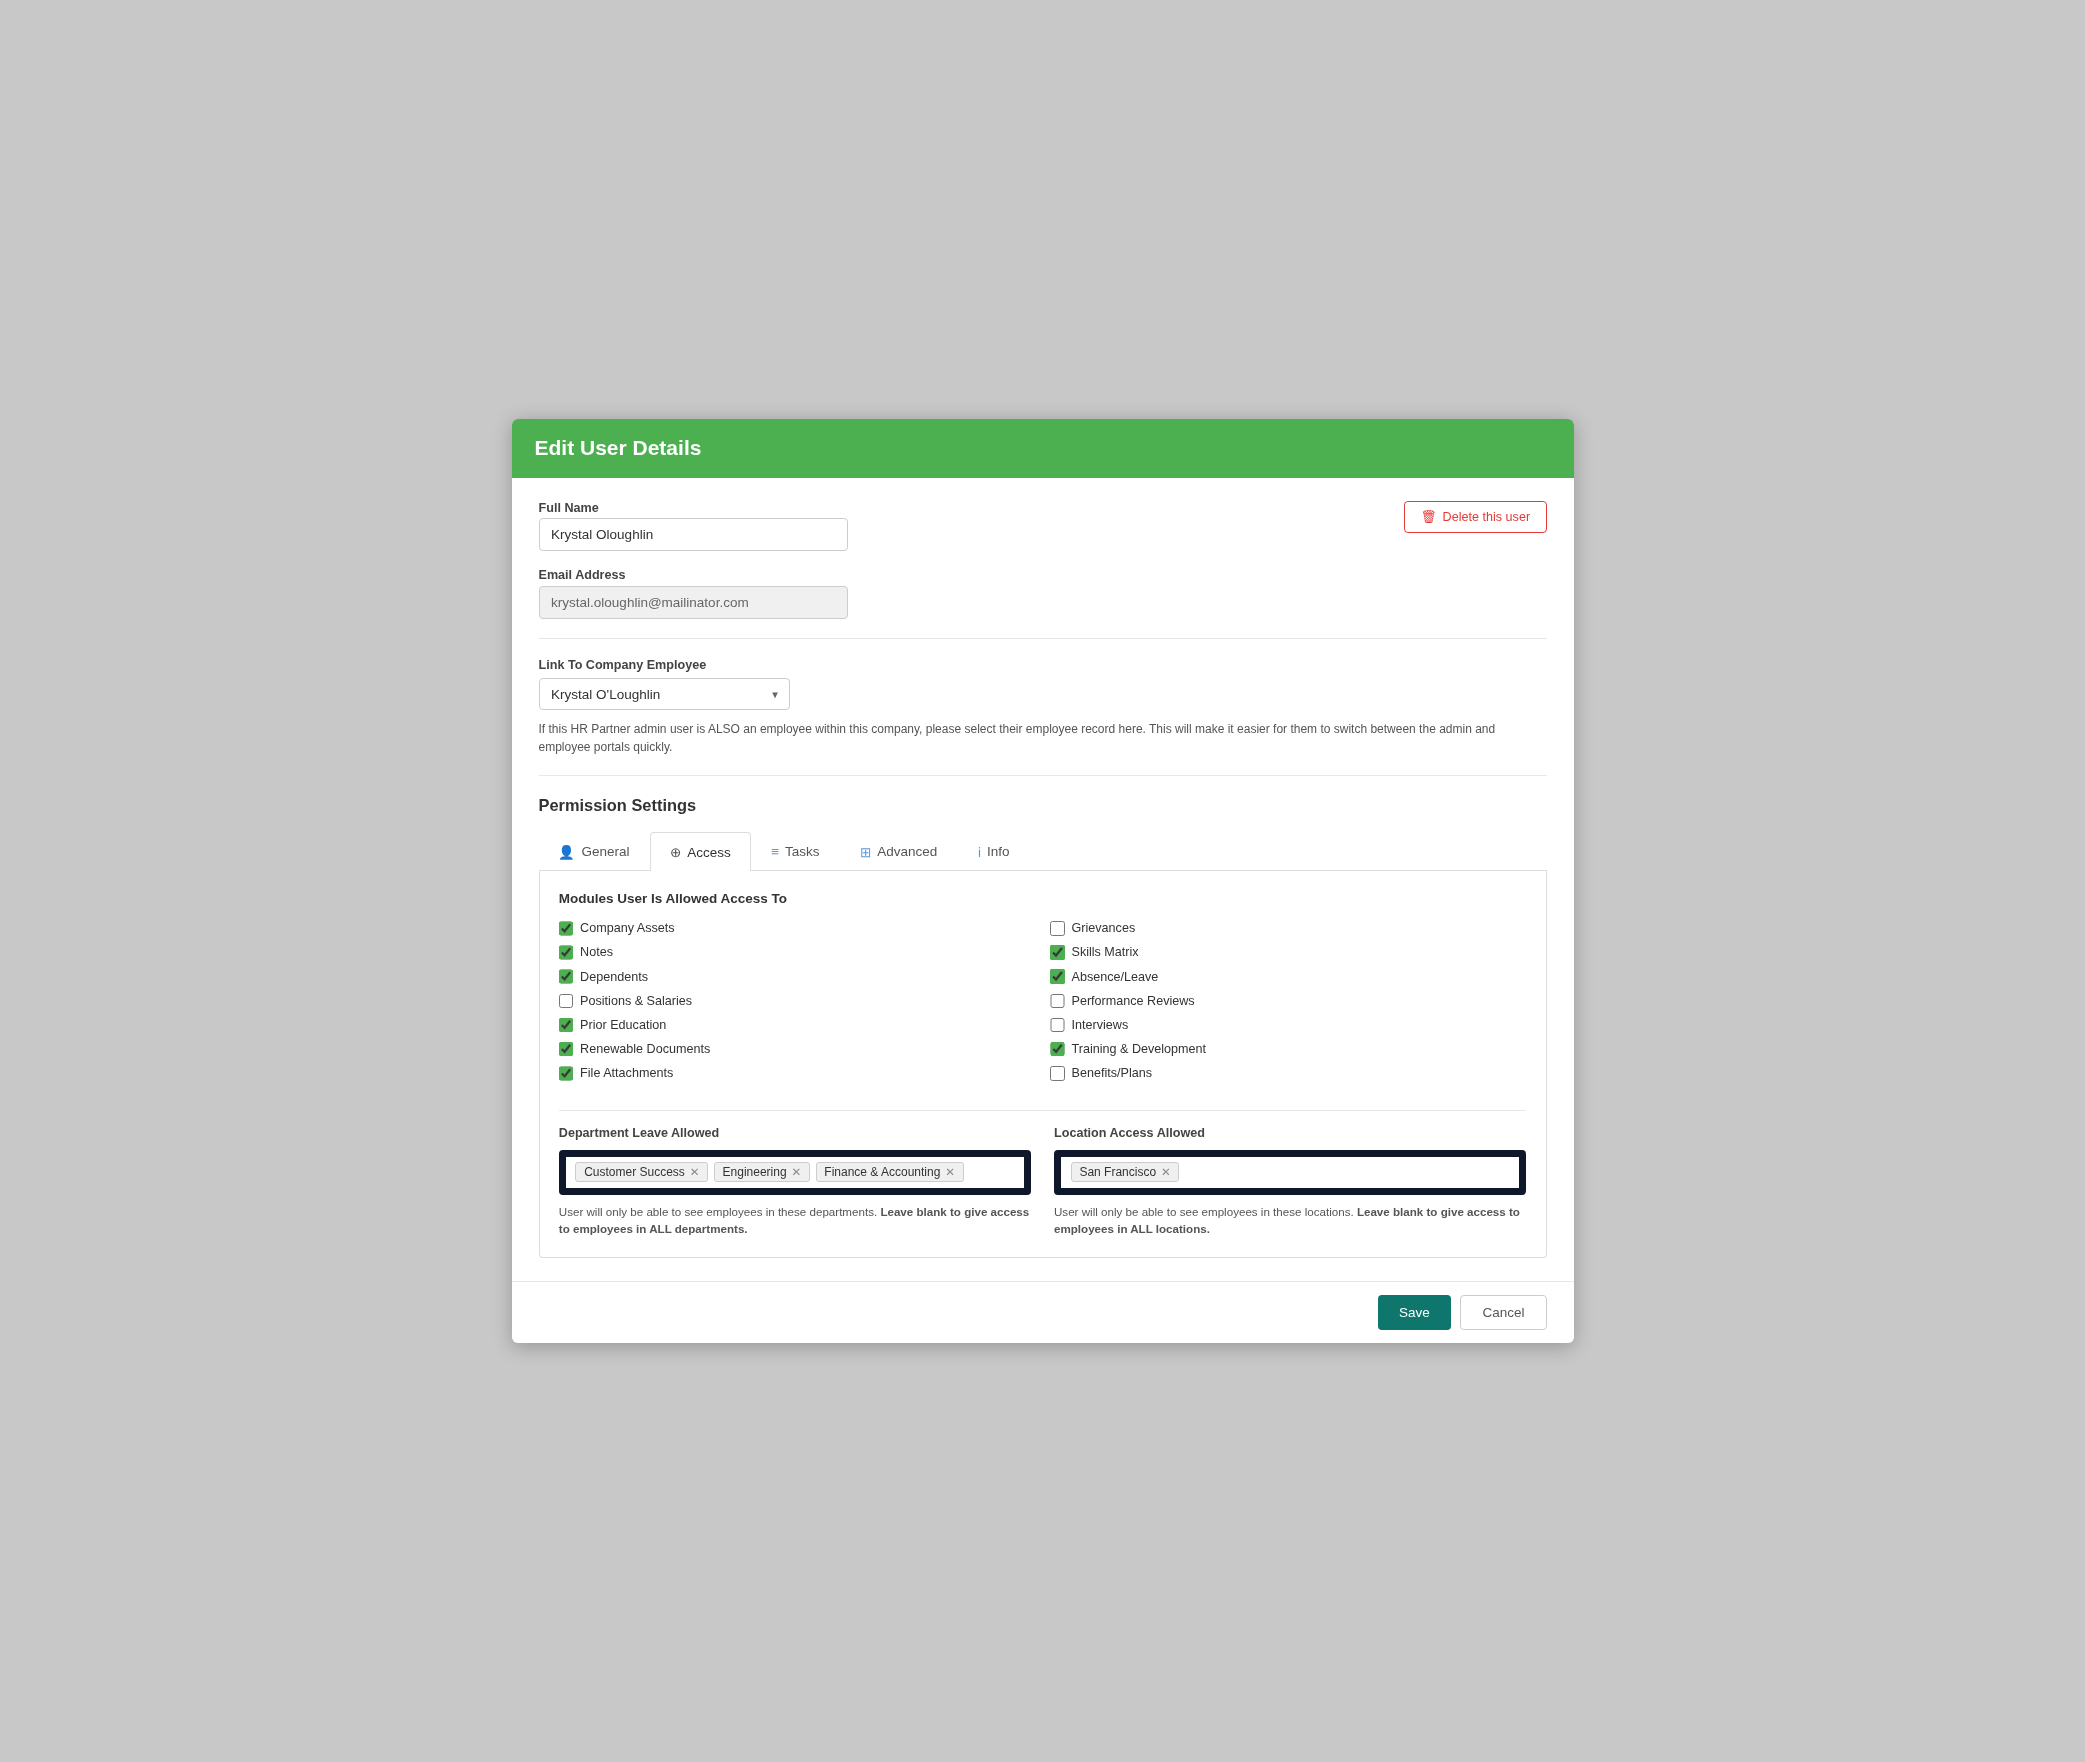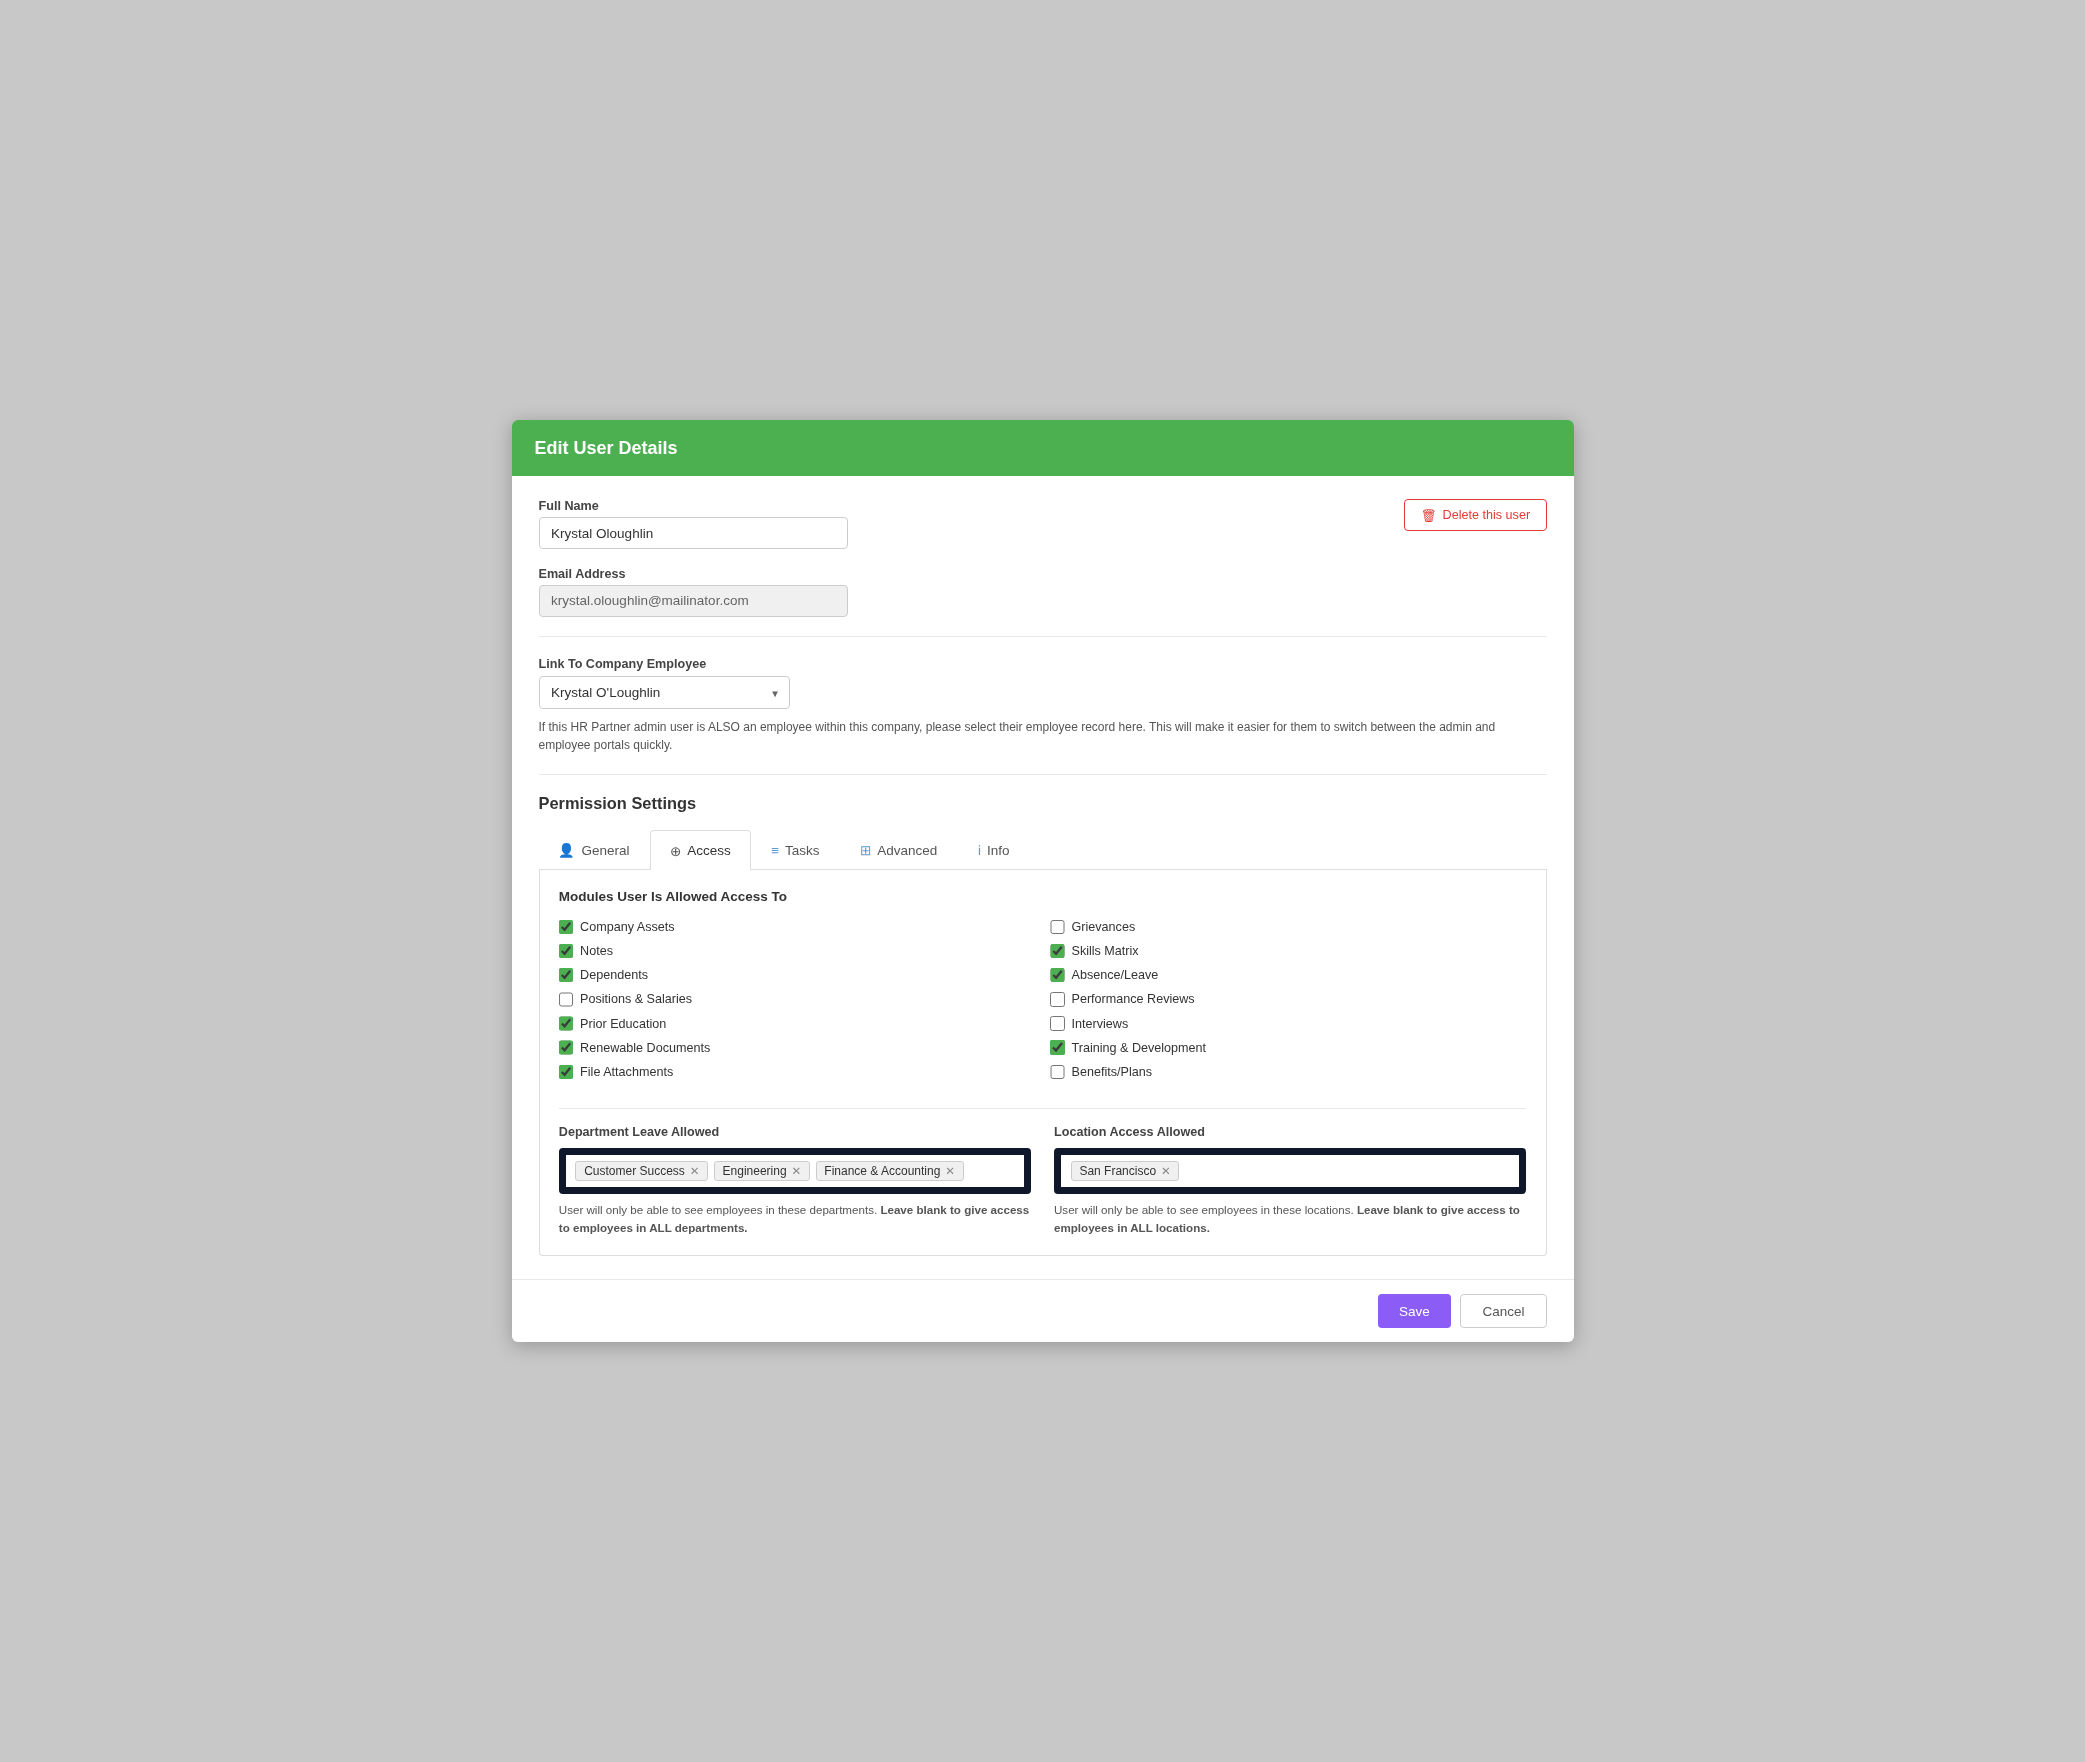--- a/index.html
+++ b/index.html
@@ -20,21 +20,21 @@
       overflow: hidden;
       width: 1062px;
       box-shadow: 0 3.9px 19.3px rgba(0,0,0,0.25);
     }
     .modal-header {
       background: #4caf50;
       padding: 17.4px 23px;
     }
     .modal-header h2 {
       color: #fff;
-      font-size: 18px;
+      font-size: 21px;
       font-weight: 600;
     }
     .modal-body {
       padding: 23px 27px;
     }
     .top-row {
       display: flex;
       justify-content: space-between;
       align-items: flex-start;
       margin-bottom: 17.4px;
@@ -231,21 +231,21 @@
     }
     .access-help strong { font-weight: 700; }
     .modal-footer {
       display: flex;
       justify-content: flex-end;
       padding: 13.5px 27px;
       gap: 9.7px;
       border-top: 1px solid #e8e8e8;
     }
     .btn-save {
-      background: #8b5cf6;
+      background: #0f766e;
       color: #fff;
       border: none;
       border-radius: 3.9px;
       padding: 8.7px 21px;
       font-size: 13.5px;
       cursor: pointer;
       font-weight: 500;
     }
     .btn-cancel {
       background: #fff;

